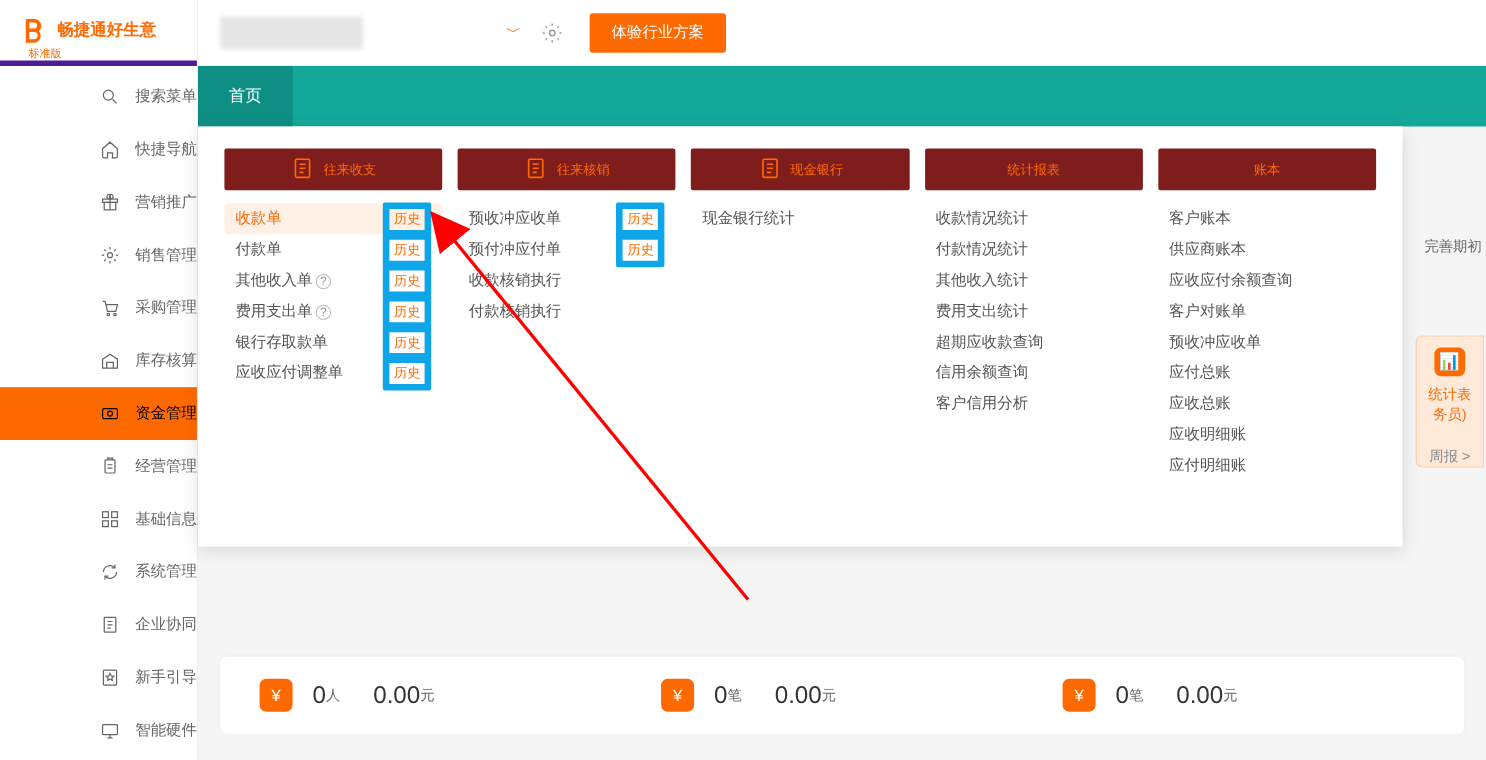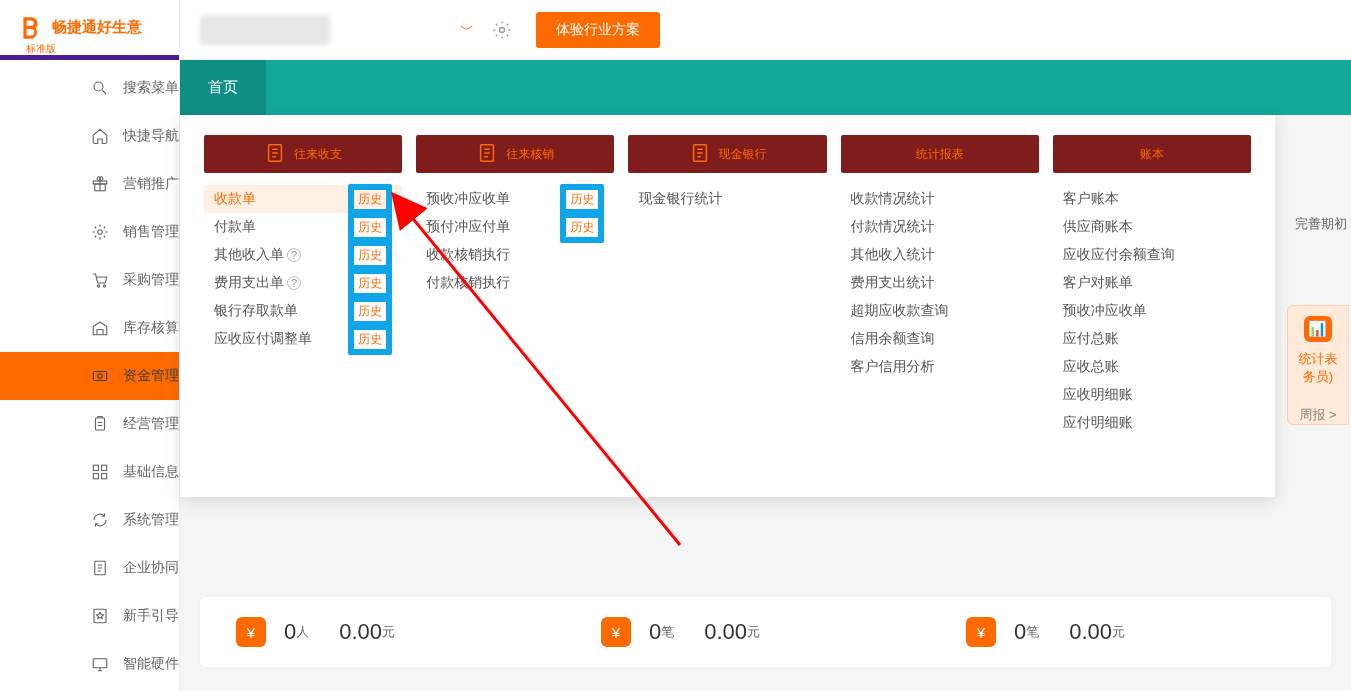--- a/index.html
+++ b/index.html
@@ -52,21 +52,21 @@
     display: flex;
     align-items: center;
     padding-left: 30px;
     color: #666;
     cursor: pointer;
     font-size: 14px;
     justify-content: flex-end;
   }
   .nav-item.active {
     background: #ff6a00;
-    color: #404040;
+    color: #000000;
   }
   .nav-icon {
     width: 18px; height: 18px;
     margin-right: 14px;
     stroke: currentColor;
     fill: none;
     stroke-width: 1.5;
   }
   
   .topbar {

